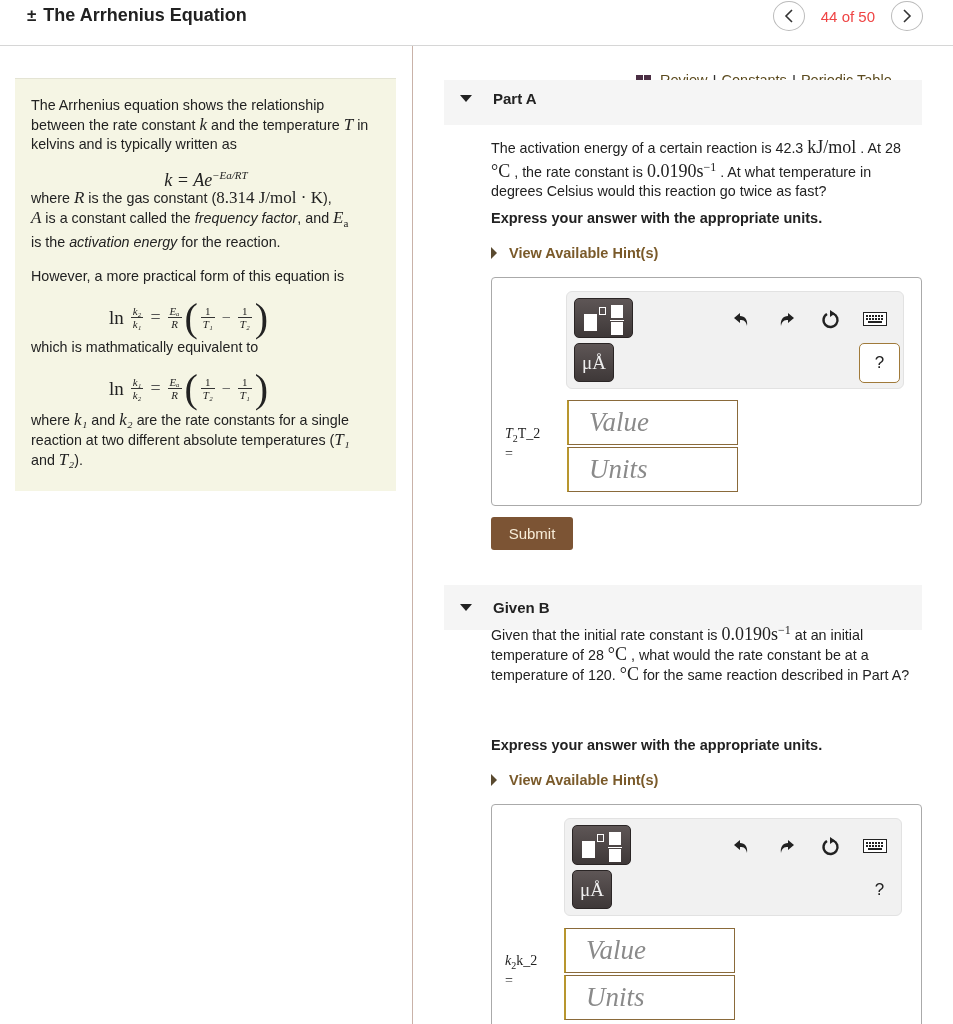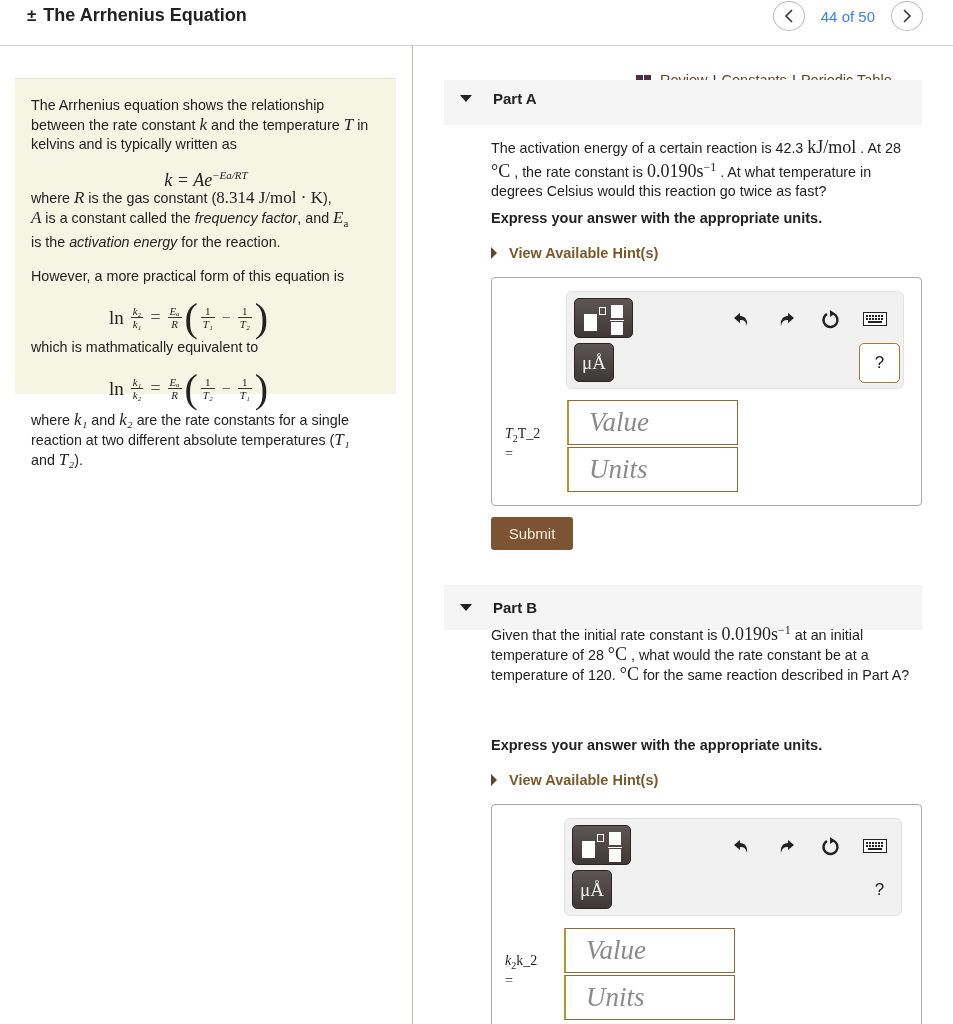--- a/index.html
+++ b/index.html
@@ -6,27 +6,27 @@
   html, body { width: 953px; height: 1024px; overflow: hidden; background: #ffffff; }
   body { font-family: "Liberation Sans", sans-serif; color: #222; position: relative; }
   .tserif { font-family: "Liberation Serif", serif; }
 
   
   .header { position: absolute; left: 0; top: 0; width: 953px; height: 46px; border-bottom: 1px solid #d6d6d6; }
   .title { position: absolute; left: 16px; top: 5px; font-size: 18px; font-weight: bold; color: #222; margin-left: 11px; }
   .title .pm { font-size: 17px; margin-right: 2px; }
   .nav { position: absolute; right: 30px; top: 1px; display: flex; align-items: center; }
   .nav-btn { width: 32px; height: 30px; border: 1px solid #bbb; border-radius: 50%; display: flex; align-items: center; justify-content: center; background: #fff; cursor: pointer; }
-  .nav-count { font-size: 15px; margin: 0 16px; color: #3b82f6; }
+  .nav-count { font-size: 15px; margin: 0 16px; color: #ef4444; }
 
   
   .vdivider { position: absolute; left: 412px; top: 46px; width: 1px; height: 978px; background: #c9b2a8; }
 
   
-  .intro { position: absolute; left: 15px; top: 78px; width: 381px; height: 316px; background: #f5f5e4; border-top: 1px solid #e4e4d4; padding: 17px 15px 0 16px; font-size: 14.3px; line-height: 19px; color: #222; }
+  .intro { position: absolute; left: 15px; top: 78px; width: 381px; height: 413px; background: #f5f5e4; border-top: 1px solid #e4e4d4; padding: 17px 15px 0 16px; font-size: 14.3px; line-height: 19px; color: #222; }
   .intro p { margin: 0; }
   .mi { font-family: "Liberation Serif", serif; font-style: italic; font-size: 17px; }
   .mr { font-family: "Liberation Serif", serif; font-size: 17px; }
   .eq-center { text-align: center; font-family: "Liberation Serif", serif; font-size: 18px; margin: 3px 0 -2px 0; }
   .frac { display: inline-block; vertical-align: middle; text-align: center; font-family: "Liberation Serif", serif; font-style: italic; font-size: 11px; line-height: 12px; margin: 0 3px; }
   .frac .num { display: block; border-bottom: 1px solid #333; padding: 0 2px; }
   .frac .den { display: block; padding: 0 2px; }
   .bigparen { font-family: "Liberation Serif", serif; font-size: 40px; vertical-align: middle; font-weight: 100; line-height: 40px; }
   .eq-block { text-align: center; font-family: "Liberation Serif", serif; font-size: 18px; height: 48px; display: flex; align-items: center; justify-content: center; padding-right: 35px; }
   .eq-block .ln { font-size: 19px; margin-right: 4px; }
@@ -238,21 +238,21 @@
     <i>T</i><sub>2</sub><span>T_2</span><br><span>=</span>
   </div>
   <input class="ans-input" style="left: 75px; top: 122px;" type="text" placeholder="Value">
   <input class="ans-input" style="left: 75px; top: 169px;" type="text" placeholder="Units">
 </div>
 
 <button class="submit">Submit</button>
 
 <div class="part-header" style="top:585px;">
   <span class="tri" style="top:19px;"></span>
-  <span class="label" style="top:14px;">Part B</span>
+  <span class="label" style="top:14px;">Given B</span>
 </div>
 
 <div class="qtext" style="top:621px;">
   <span>Given that the initial rate constant is </span><span class="m">0.0190s</span><sup>−1</sup><span> at an initial temperature of 28 </span><span class="m">°C</span><span> , what would the rate constant be at a temperature of 120. </span><span class="m">°C</span><span> for the same reaction described in Part A?</span>
 </div>
 <div class="express" style="top:737px;">Express your answer with the appropriate units.</div>
 <div class="hint" style="top:772px;">
   <span class="htri"></span>
   <span>View Available Hint(s)</span>
 </div>

